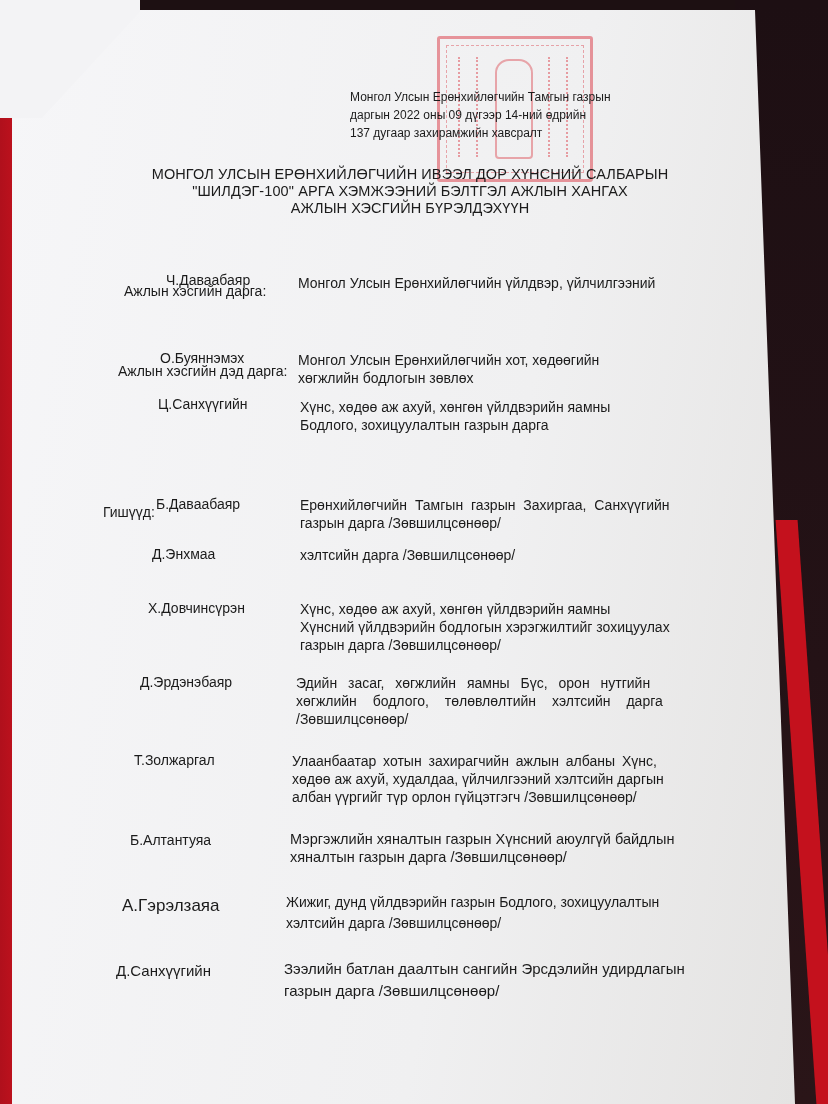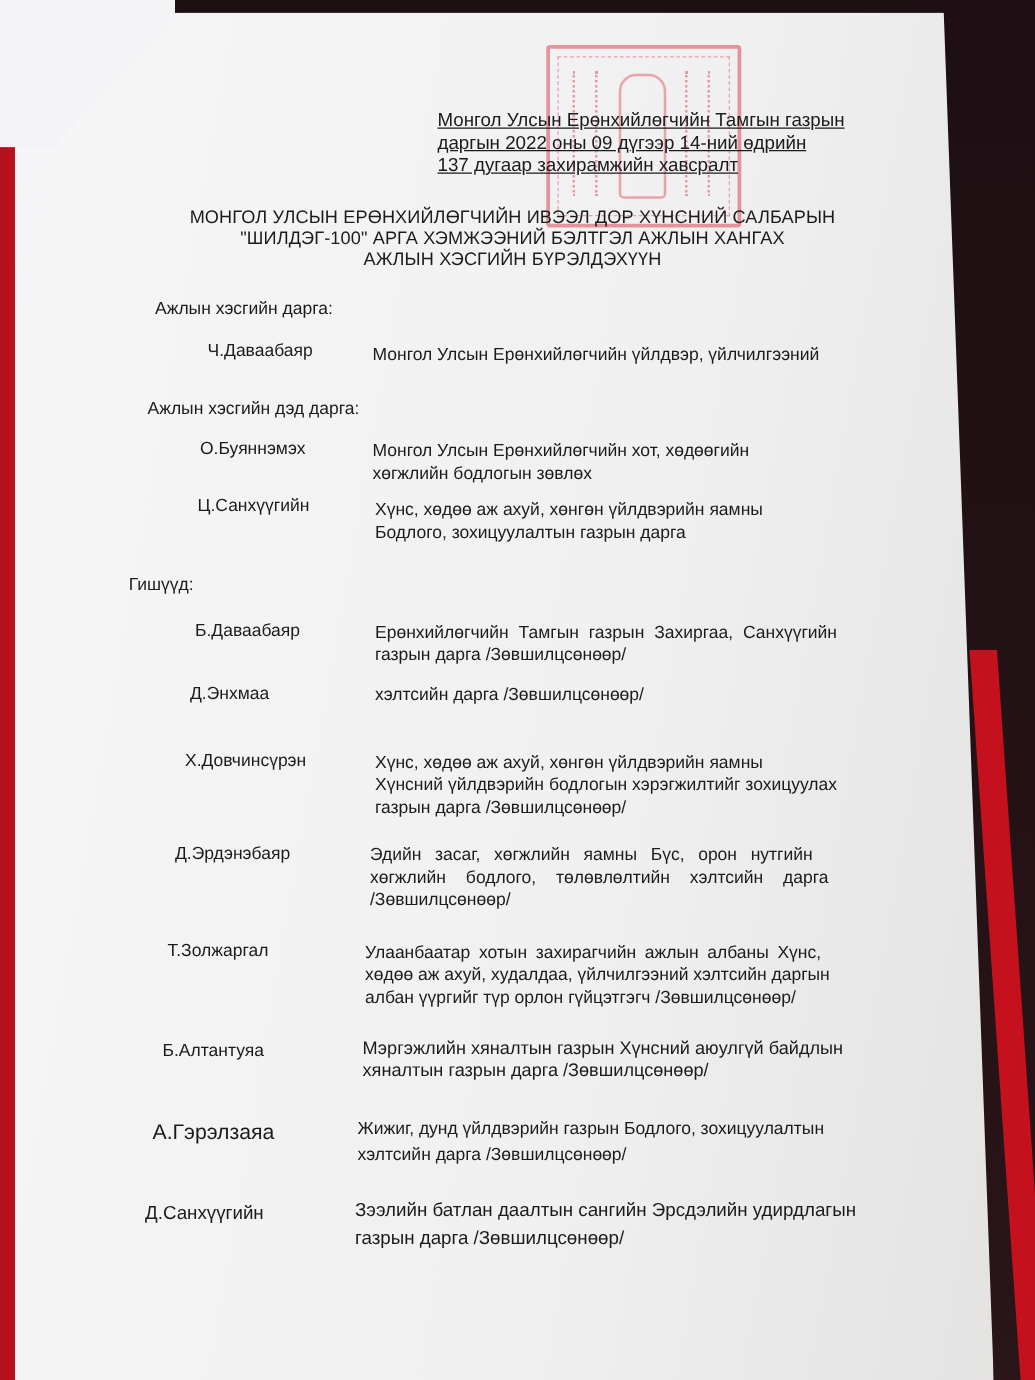--- a/index.html
+++ b/index.html
@@ -28,23 +28,23 @@
     position:absolute; left:437px; top:36px; width:150px; height:140px;
     border:3px solid rgba(220,70,80,.55); border-radius:3px;
   }
   .stamp-inner { position:absolute; left:6px; top:6px; right:6px; bottom:6px;
     border:1.5px dashed rgba(220,70,80,.45); }
   .stamp-emblem { position:absolute; left:55px; top:20px; width:34px; height:96px;
     border:2px solid rgba(220,70,80,.45); border-radius:14px 14px 4px 4px; }
   .stamp-script { position:absolute; top:18px; width:12px; height:100px;
     border-left:2px dotted rgba(220,70,80,.5); }
   .text { position:absolute; color:#1b1b1b; white-space:nowrap; }
-  .hdr { font-size:15px; line-height:18px;text-decoration:underline; }
+  .hdr { font-size:12px; line-height:18px; }
   .title { font-size:14.5px; line-height:17px; text-align:center; letter-spacing:0.1px; }
-  .label { font-size:14px; }
+  .label { font-size:14px;margin-top:45px; }
   .name { font-size:14px; }
   .role { font-size:14px; line-height:18px; }
 </style>
 </head>
 <body>
 
 <div class="bg-dark"></div>
 <div class="red-cover"></div>
 <div class="red-right"></div>
 <div class="top-strip"></div>

